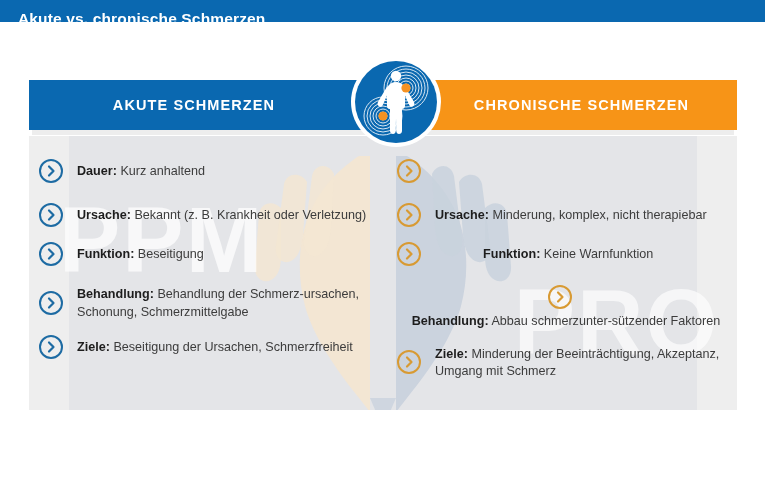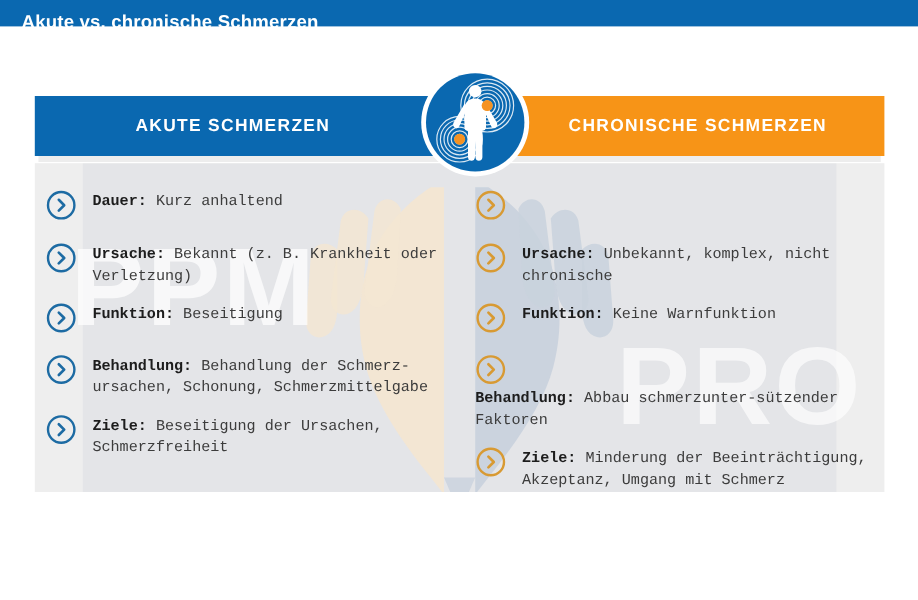--- a/index.html
+++ b/index.html
@@ -139,24 +139,23 @@
     position: absolute;
     top: 157px;
     width: 340px;
   }
   #col-left  { left: 38px; }
   #col-right { left: 396px; }
 
   .item {
     position: relative;
     display: flex;
-    align-items: flex-start;
+    align-items: center;
     margin-bottom: 14px;
     min-height: 26px;
-    font-family: Liberation Mono, monospace;
   }
   .bullet {
     flex: 0 0 auto;
     width: 26px; height: 26px;
     margin-right: 13px;
     margin-top: 1px;
   }
   .item-text {
     font-size: 12.6px;
     line-height: 17.5px;
@@ -168,21 +167,21 @@
     font-weight: bold;
   }
 
   
   #col-left  .item:nth-child(1) { margin-bottom: 17px; }
   #col-left  .item:nth-child(2) { margin-bottom: 12px; }
   #col-left  .item:nth-child(3) { margin-bottom: 16px; }
   #col-left  .item:nth-child(4) { margin-bottom: 12px; }
   #col-right .item:nth-child(1) { margin-bottom: 17px; }
   #col-right .item:nth-child(2) { margin-bottom: 12px; }
-  #col-right .item:nth-child(3) { margin-bottom: 16px; }
+  #col-right .item:nth-child(3) { margin-bottom: 16px; gap: 48px; }
   #col-right .item:nth-child(4) { margin-bottom: 12px; flex-direction: column; }
 </style>
 </head>
 <body>
 
 <div id="stage">
 
   <div id="title-bar">
     <div id="title-text">Akute vs. chronische Schmerzen</div>
   </div>
@@ -334,21 +333,21 @@
       </svg>
     </div>
 
     <div class="item">
       <svg class="bullet" viewBox="0 0 26 26">
         <circle cx="13" cy="13" r="11" fill="none" stroke="#d89a33" stroke-width="2"></circle>
         <path d="M11 8.5 L15.5 13 L11 17.5" fill="none" stroke="#d89a33" stroke-width="2.2" stroke-linecap="round" stroke-linejoin="round"></path>
       </svg>
       <div class="item-text">
         <b>Ursache:</b>
-        <span>Unbekannt, komplex, nicht chronische</span>
+        <span>Minderung, komplex, nicht therapiebar</span>
       </div>
     </div>
 
     <div class="item">
       <svg class="bullet" viewBox="0 0 26 26">
         <circle cx="13" cy="13" r="11" fill="none" stroke="#d89a33" stroke-width="2"></circle>
         <path d="M11 8.5 L15.5 13 L11 17.5" fill="none" stroke="#d89a33" stroke-width="2.2" stroke-linecap="round" stroke-linejoin="round"></path>
       </svg>
       <div class="item-text">
         <b>Funktion:</b>

